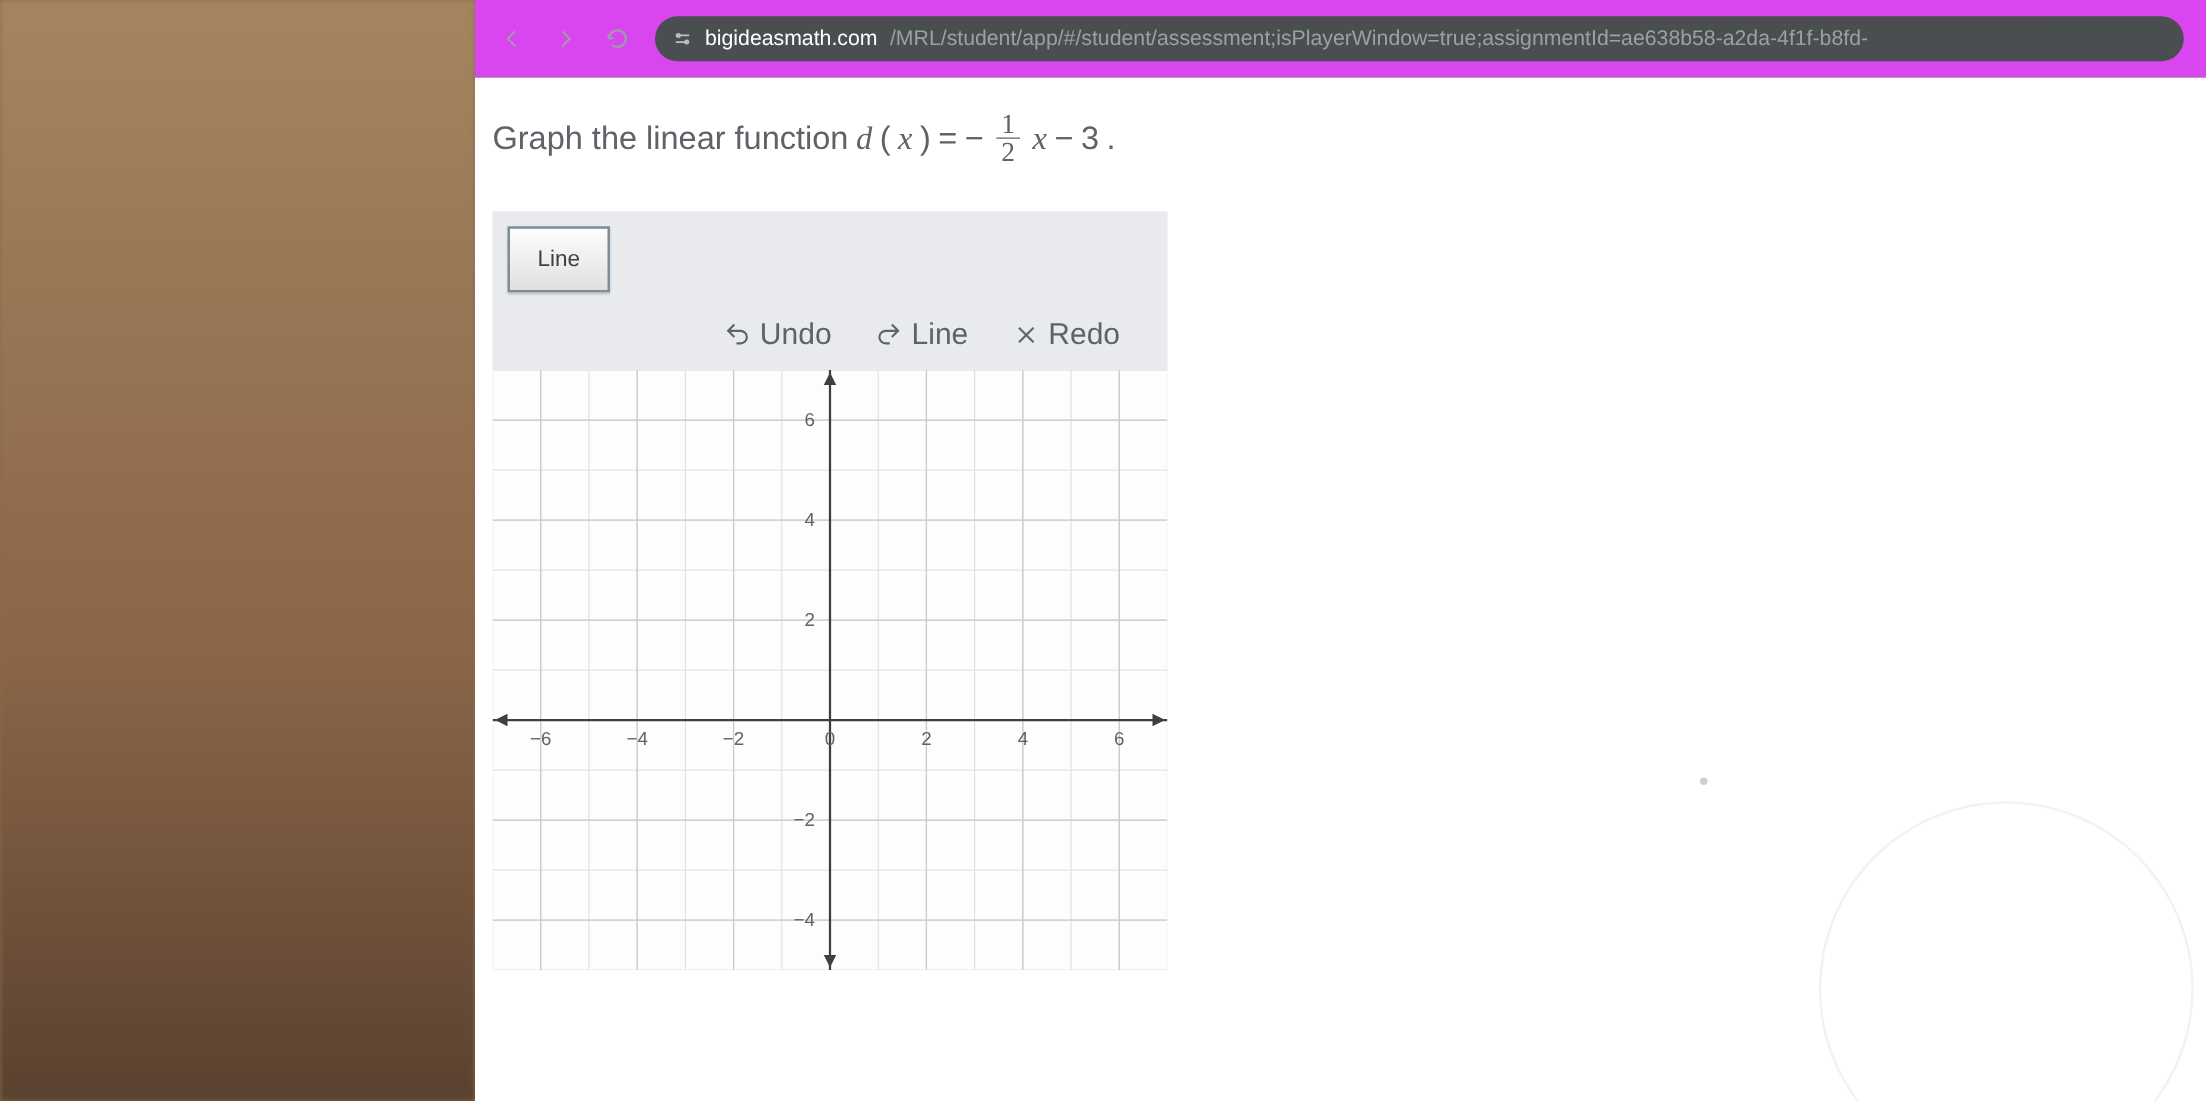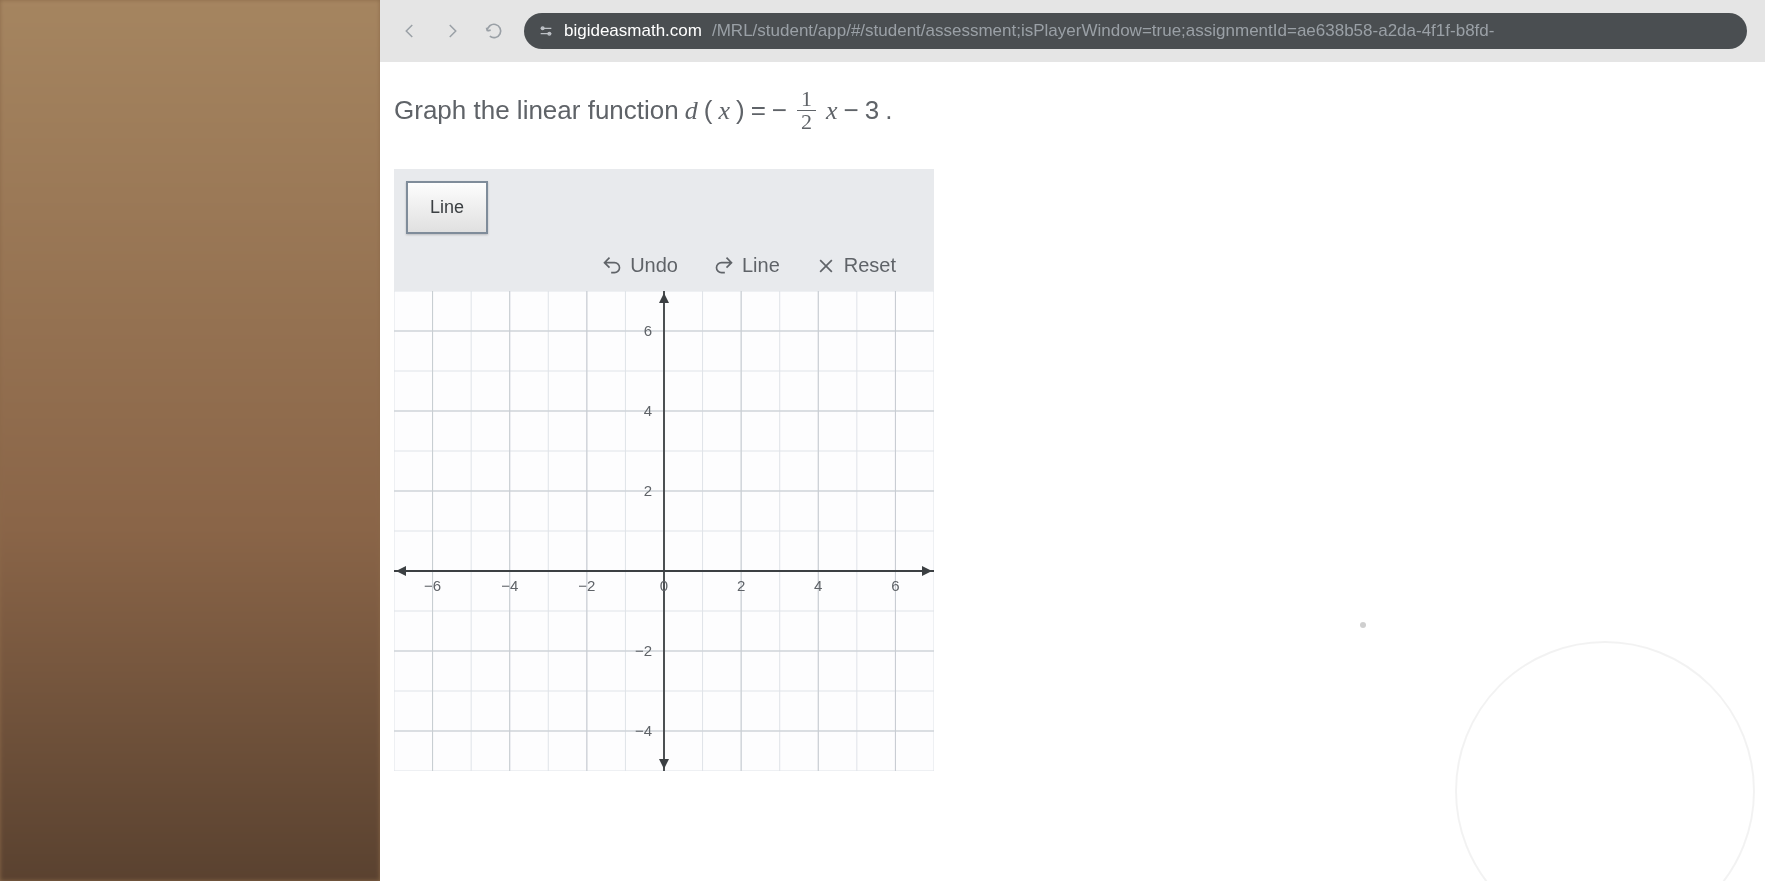--- a/index.html
+++ b/index.html
@@ -3,41 +3,41 @@
 <meta charset="utf-8">
 <style>
   * { box-sizing: border-box; margin: 0; padding: 0; }
   html, body { width: 1765px; height: 881px; overflow: hidden; font-family: Arial, Helvetica, sans-serif; }
   body { background: #8a6a4a; display: flex; }
 
   .left-bg { width: 380px; height: 100%; background: linear-gradient(180deg,#a58560 0%, #8a6548 60%, #5a4230 100%); filter: blur(2px); }
 
   .monitor-bezel { width: 1385px; height: 100%; background: #1a1a1a; position: relative; padding: 0; }
 
-  .browser-bar { position: absolute; top: 0; left: 0; right: 0; height: 62px; background: #e5e5e5; display: flex; align-items: center; padding: 0 18px; gap: 18px; }
+  .browser-bar { position: absolute; top: 0; left: 0; right: 0; height: 62px; background: #d946ef; display: flex; align-items: center; padding: 0 18px; gap: 18px; }
   .nav-btn { width: 24px; height: 24px; display: flex; align-items: center; justify-content: center; color: #9aa0a6; cursor: pointer; }
   .nav-btn svg { width: 18px; height: 18px; stroke: currentColor; fill: none; stroke-width: 2; }
   .reload-btn svg { width: 20px; height: 20px; }
   .addr-pill { flex: 1; height: 36px; background: #4a4e51; border-radius: 18px; display: flex; align-items: center; padding: 0 14px; gap: 10px; color: #bdc1c6; font-size: 17px; overflow: hidden; white-space: nowrap; }
   .addr-pill .lock { width: 16px; height: 16px; color: #bdc1c6; flex-shrink: 0; }
   .addr-pill .domain { color: #ffffff; }
   .addr-pill .path { color: #9aa0a6; }
 
   .page { position: absolute; top: 62px; left: 0; right: 0; bottom: 0; background: #ffffff; padding: 26px 14px; }
 
   .prompt { font-size: 26px; color: #5f6368; display: flex; align-items: center; gap: 6px; margin-bottom: 36px; }
   .prompt .math-i { font-style: italic; font-family: 'Times New Roman', serif; }
   .prompt .frac { display: inline-flex; flex-direction: column; align-items: center; font-family: 'Times New Roman', serif; line-height: 1; margin: 0 4px; }
   .prompt .frac .num { border-bottom: 1.5px solid #5f6368; padding: 0 4px; font-size: 22px; }
   .prompt .frac .den { padding: 0 4px; font-size: 22px; }
 
   .tool-panel { width: 540px; background: #e8eaed; padding: 12px 12px 0 12px; }
   .tool-row1 { display: flex; }
   .line-btn { background: linear-gradient(#fdfdfd,#e0e0e0); border: 2px solid #7f8c9a; color: #3c4043; font-size: 18px; padding: 14px 22px; cursor: pointer; box-shadow: 0 1px 2px rgba(0,0,0,.2); }
-  .tool-row2 { display: flex; justify-content: flex-end; gap: 36px; padding: 20px 26px 14px 0; color: #5f6368; font-size: 20px; }
+  .tool-row2 { display: flex; justify-content: flex-end; gap: 36px; padding: 20px 26px 14px 0; color: #5f6368; font-size: 24px; }
   .tbtn { display: flex; align-items: center; gap: 8px; cursor: pointer; }
   .tbtn .ic { width: 20px; height: 20px; display: inline-flex; align-items: center; justify-content: center; }
   .tbtn .ic svg { stroke: #5f6368; fill: none; stroke-width: 2; width: 100%; height: 100%; }
 
   .graph-wrap { width: 540px; height: 480px; background: #fdfdfe; position: relative; overflow: hidden; }
   .graph-wrap svg { width: 100%; height: 100%; }
 
   
   .photo-dot { position:absolute; left: 980px; top: 560px; width:6px; height:6px; background:#888; border-radius:50%; opacity:.4; }
   .photo-arc { position:absolute; right: 10px; bottom: -60px; width: 300px; height:300px; border:2px solid rgba(0,0,0,.05); border-radius:50%; }
@@ -121,21 +121,21 @@
             </span>
           <span>Line</span>
         </div>
         <div class="tbtn">
           <span class="ic">
               <svg viewBox="0 0 24 24">
                 <line x1="5" y1="5" x2="19" y2="19"></line>
                 <line x1="19" y1="5" x2="5" y2="19"></line>
               </svg>
             </span>
-          <span>Reset</span>
+          <span>Redo</span>
         </div>
       </div>
     </div>
 
     <div class="graph-wrap">
       <svg id="grid-svg" viewBox="0 0 540 480">
           <line x1="0" y1="0" x2="0" y2="480" stroke="#dfe3e8" stroke-width="1"></line>
           <line x1="38.57142857142857" y1="0" x2="38.57142857142857" y2="480" stroke="#dfe3e8" stroke-width="1"></line>
           <line x1="77.14285714285714" y1="0" x2="77.14285714285714" y2="480" stroke="#dfe3e8" stroke-width="1"></line>
           <line x1="115.71428571428571" y1="0" x2="115.71428571428571" y2="480" stroke="#dfe3e8" stroke-width="1"></line>

